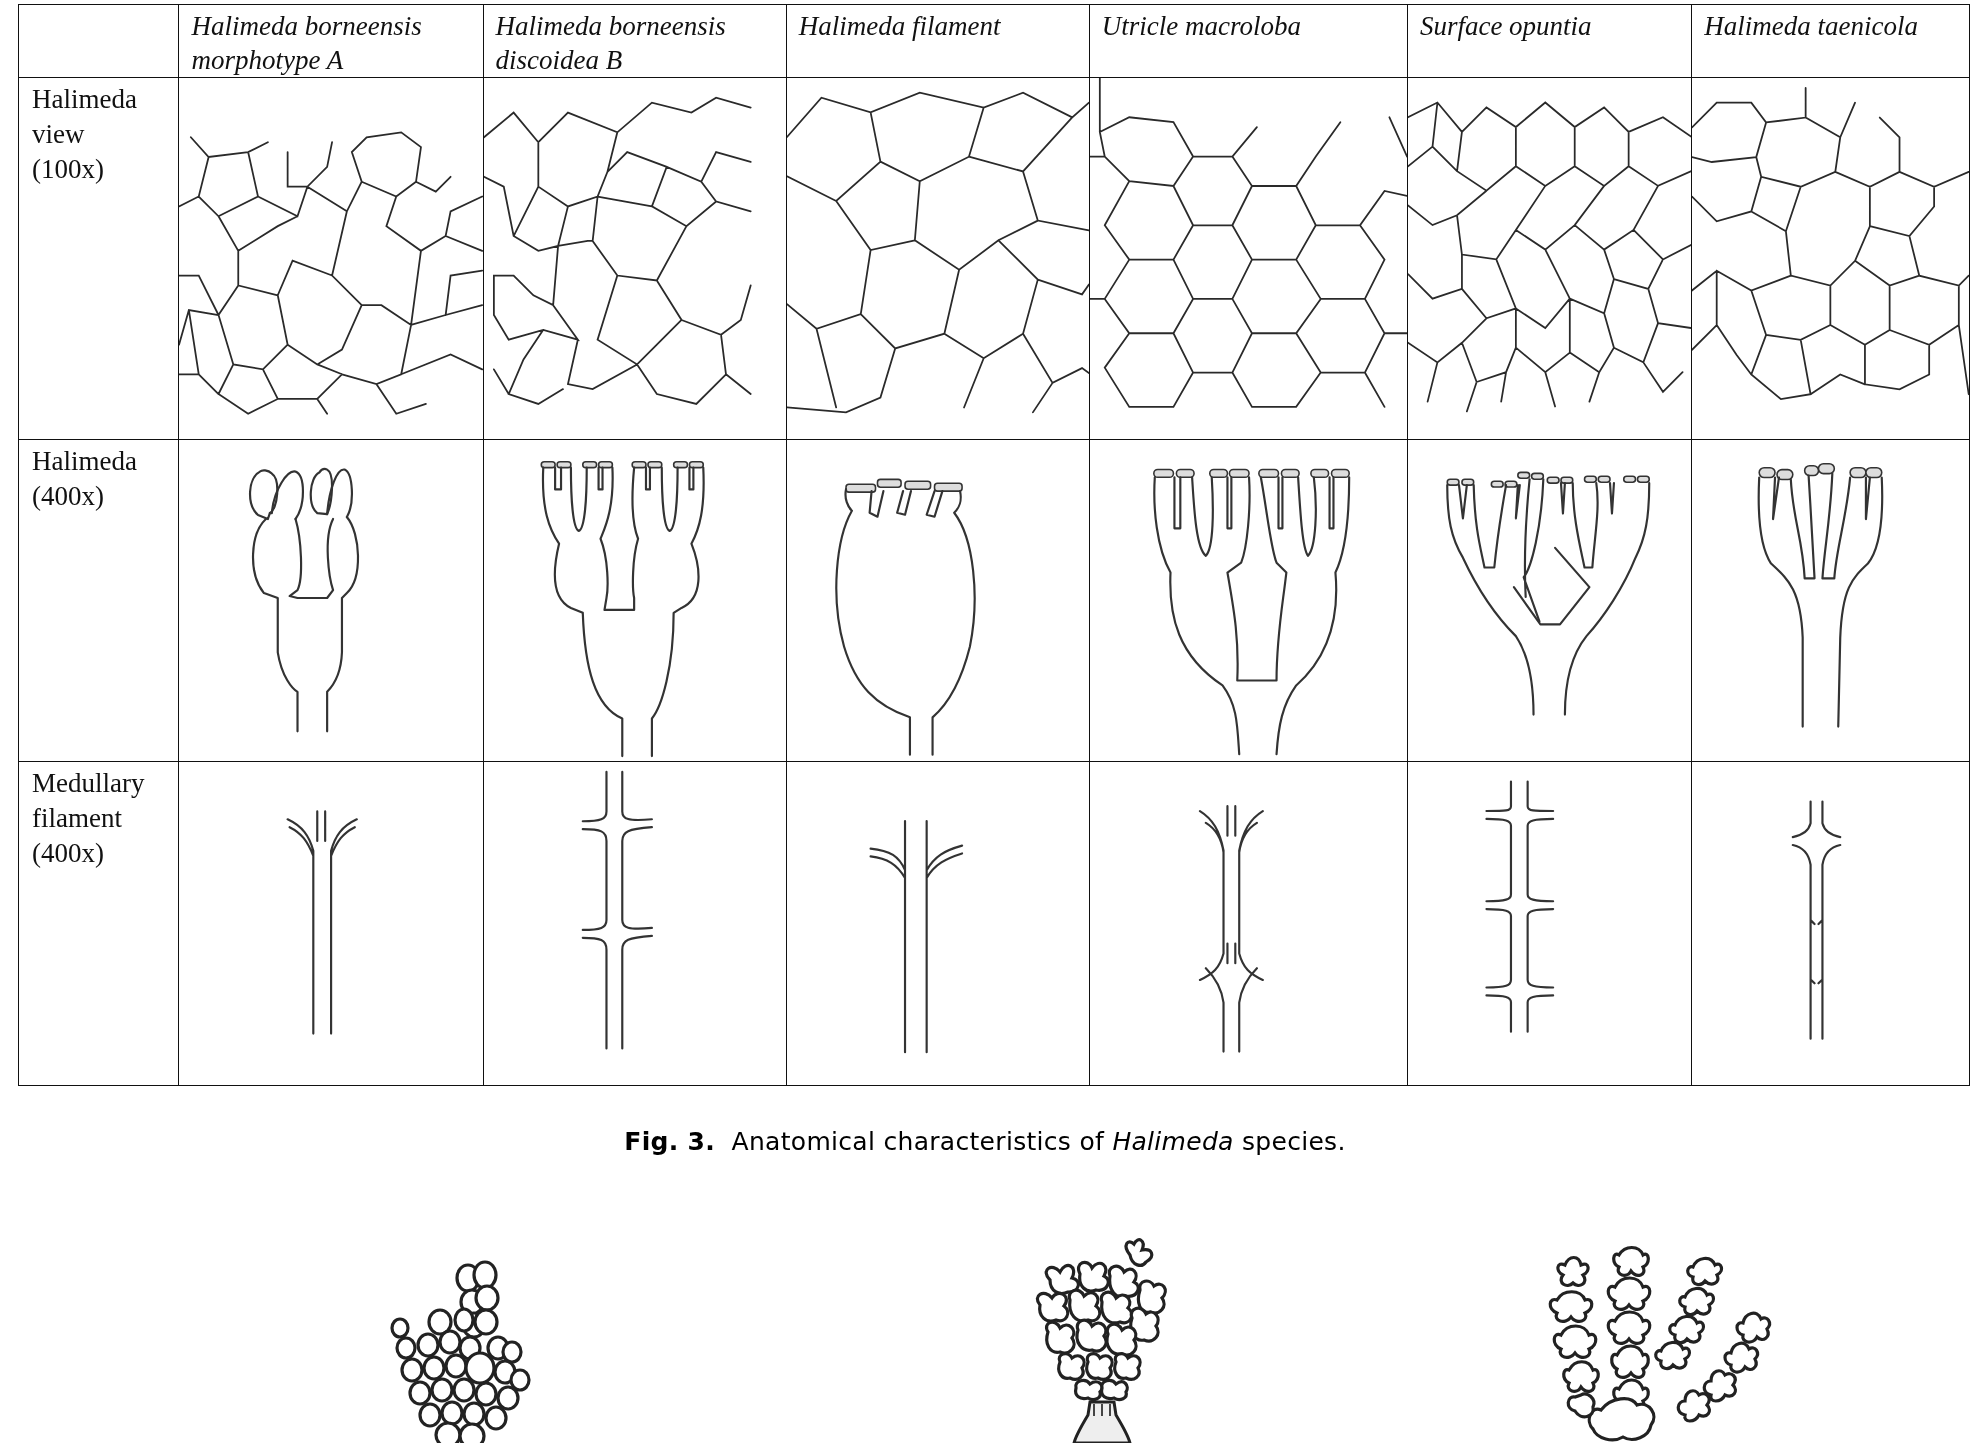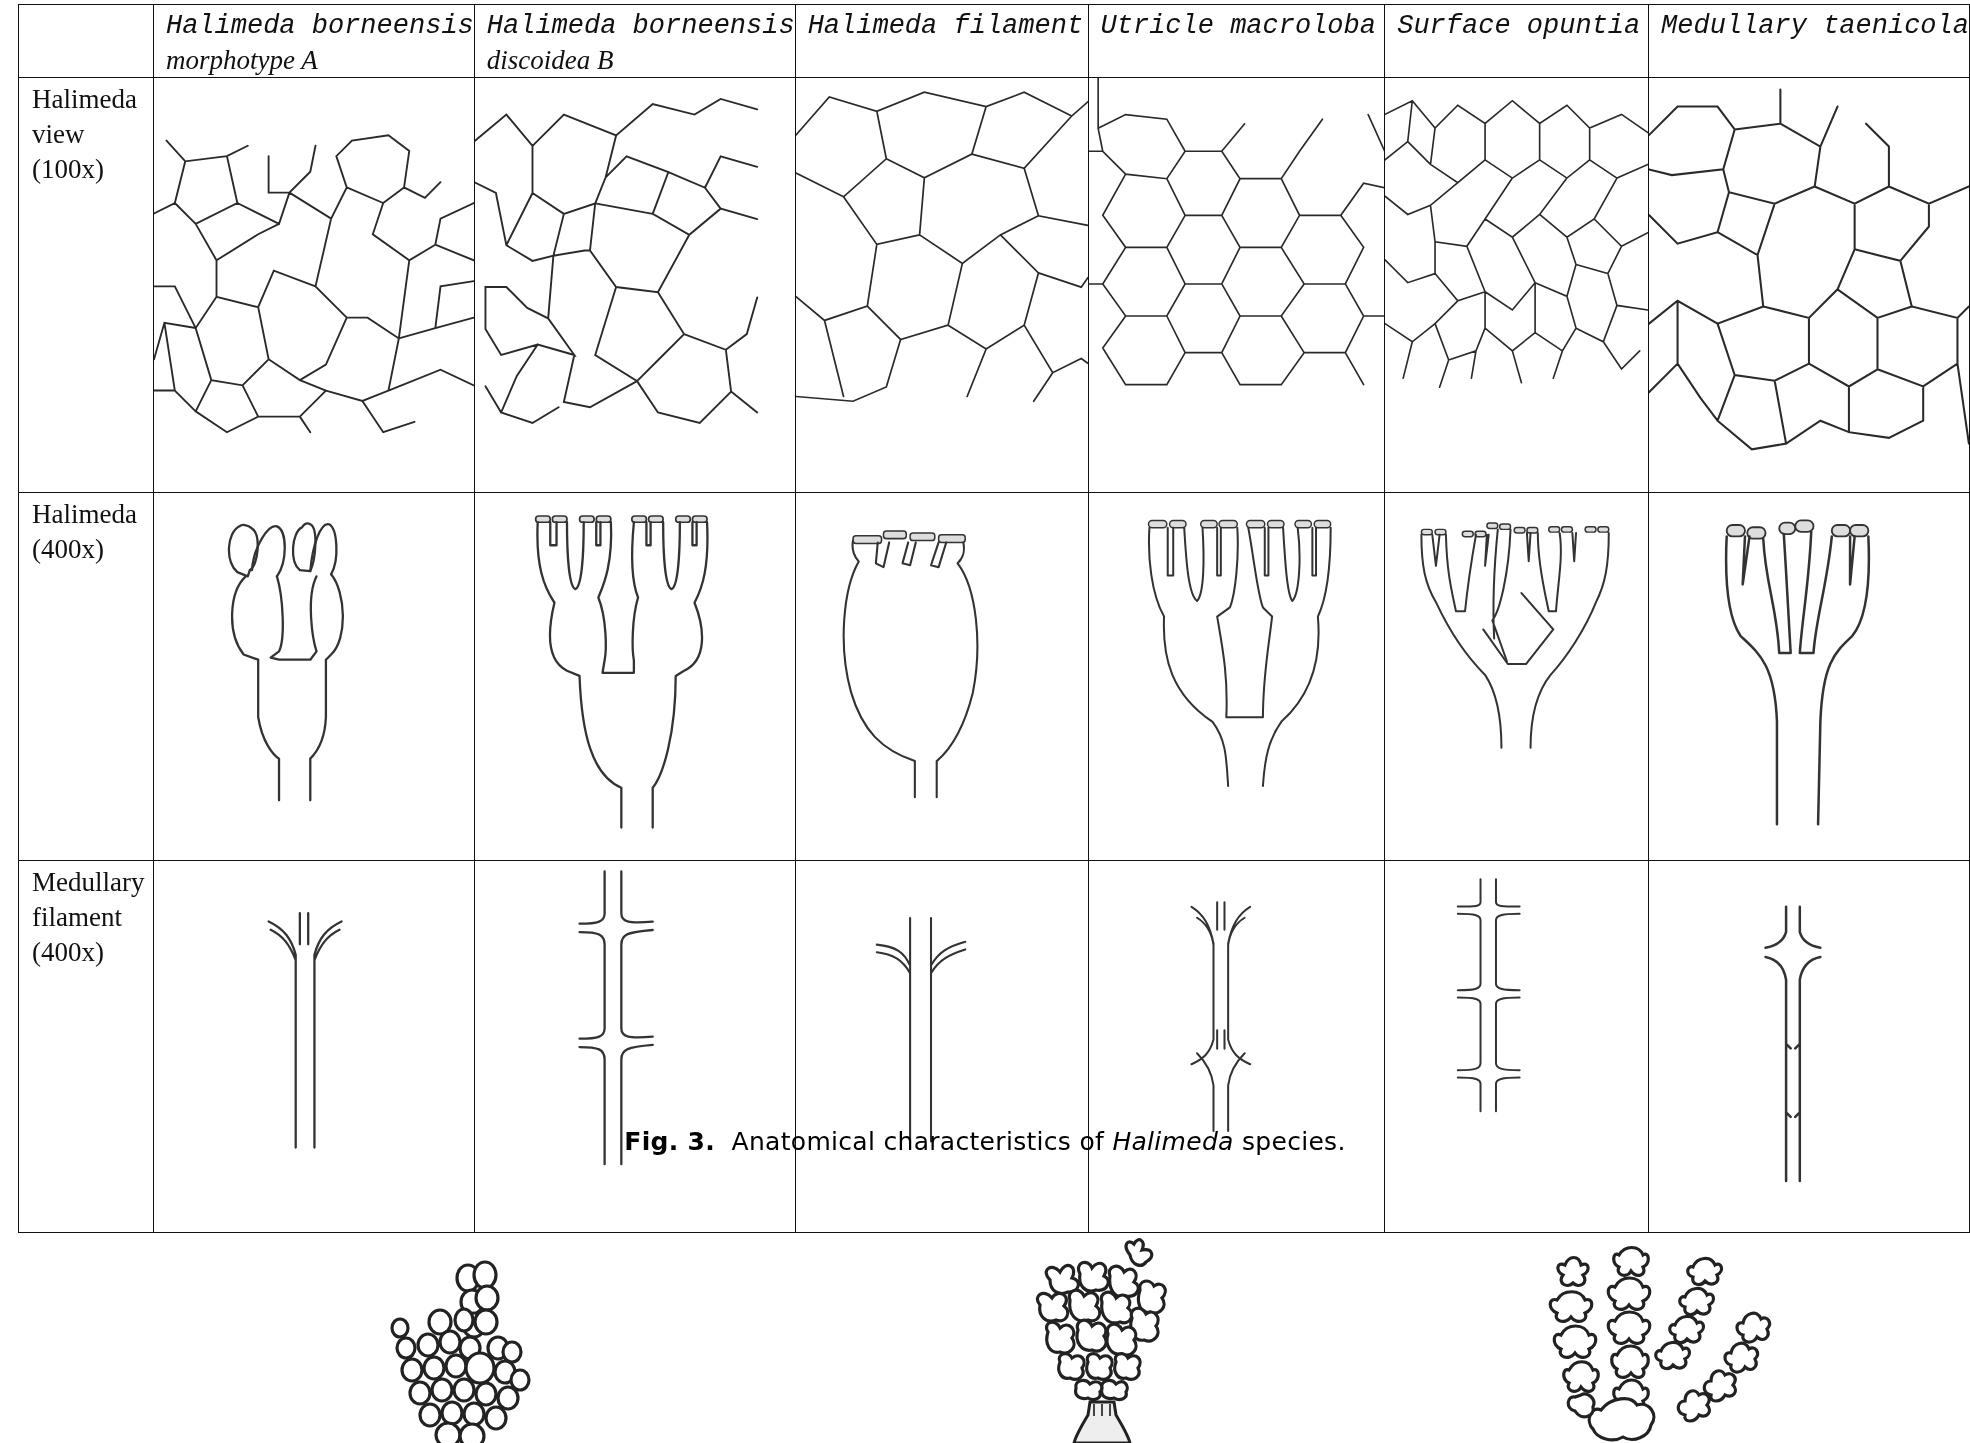--- a/index.html
+++ b/index.html
@@ -1,21 +1,21 @@
 <!DOCTYPE html>
 <html><head>
 <meta charset="utf-8">
 <style>
   html, body { margin:0; padding:0; background:#ffffff; }
   body { width:1970px; height:1443px; overflow:hidden; position:relative; font-family:"Liberation Serif", serif; color:#111; }
   .fig-table { position:absolute; left:18px; top:4px; border-collapse:collapse; table-layout:fixed; }
   .fig-table td, .fig-table th { border:1.5px solid #111; padding:0; vertical-align:top; position:relative; }
   .fig-table th { font-weight:normal; text-align:left; height:68px; }
   .hdr { font-size:27px; line-height:34px; padding:4px 0 0 12px; white-space:nowrap; }
-  .hdr .sp { font-style:italic; display:block;font-family:Liberation Mono, monospace; }
+  .hdr .sp { font-style:italic; display:block; }
   .hdr .mt { display:block;font-style:italic; }
   .rowlab { font-size:27px; line-height:35px; padding:4px 0 0 13px; }
   .rowlab span { display:block; }
   .cell svg { display:block; width:100%; height:100%; }
   .caption { position:absolute; left:0; width:1970px; top:1127px; text-align:center; font-family:"DejaVu Sans", sans-serif; font-size:25px; letter-spacing:0.3px; color:#000000; }
   .caption b { font-weight:bold; }
   .caption i { font-style:italic; }
   .plant { position:absolute; }
   .plant svg { display:block; }
   .ln { fill:none; stroke:#333; stroke-width:2.2; stroke-linejoin:round; stroke-linecap:round; }
@@ -61,21 +61,21 @@
             <span class="sp">Utricle macroloba</span>
           </div>
         </th>
     <th>
           <div class="hdr">
             <span class="sp">Surface opuntia</span>
           </div>
         </th>
     <th>
           <div class="hdr">
-            <span class="sp">Medullary taenicola</span>
+            <span class="sp">Halimeda taenicola</span>
           </div>
         </th>
   </tr>
 
   <tr style="height:362px">
     <td>
           <div class="rowlab">
             <span>Halimeda</span>
             <span>view</span>
             <span>(100x)</span>

